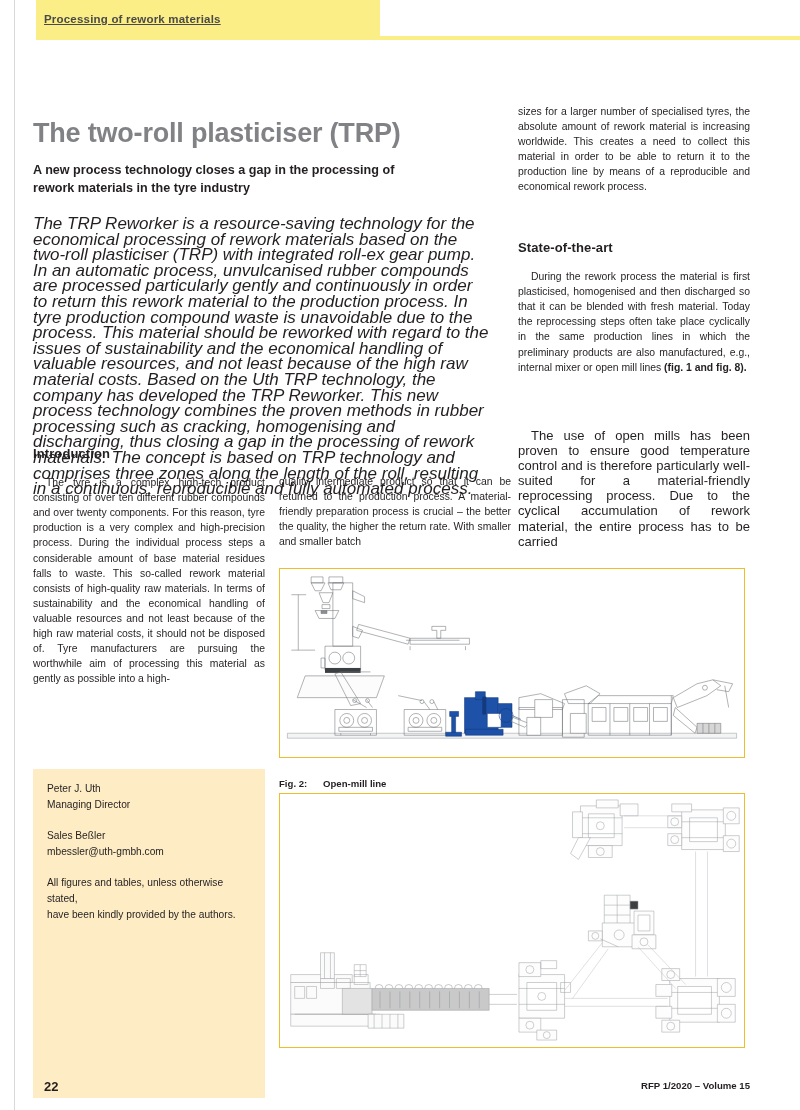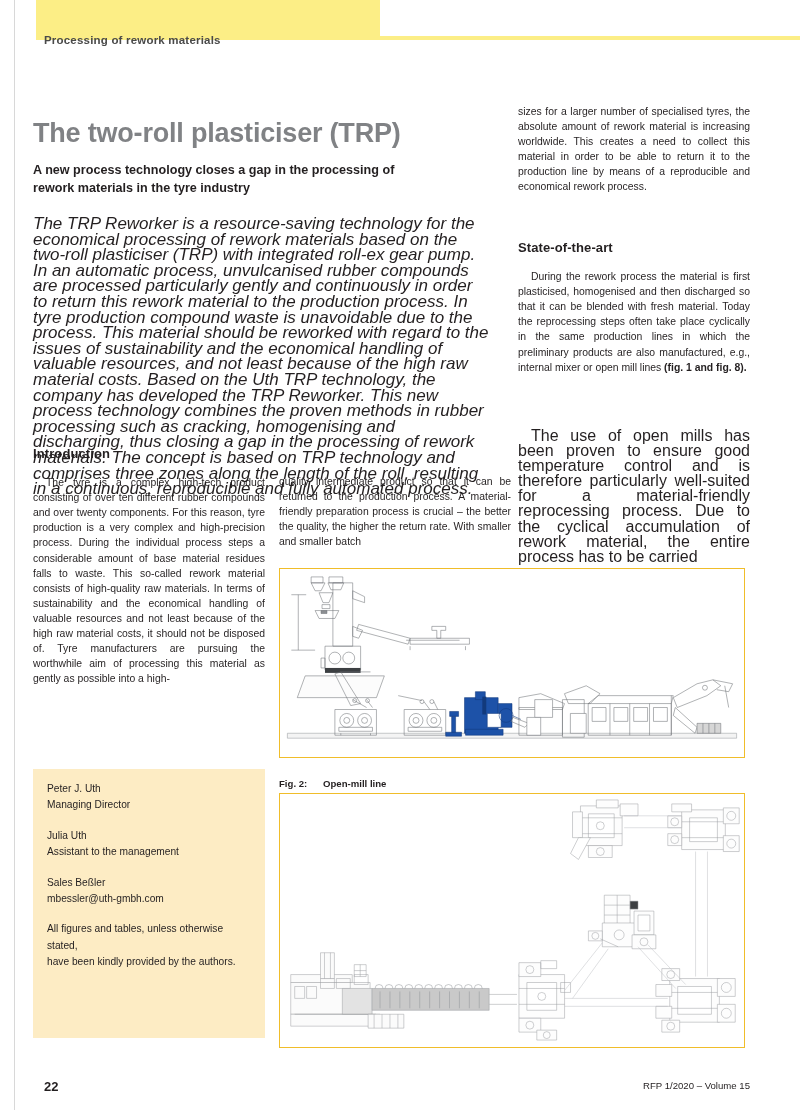--- a/index.html
+++ b/index.html
@@ -37,25 +37,26 @@
     position: absolute;
     left: 36px;
     top: 36px;
     width: 764px;
     height: 4px;
     background: #fcee86;
   }
   #running-head-text {
     position: absolute;
     left: 44px;
-    top: 34px;
+    top: 13px;
     font-size: 11.5px;
     font-weight: bold;
     letter-spacing: 0.2px;
     color: #4a4a4a;
+    text-decoration: underline;
   }
 
   
   .col {
     position: absolute;
     font-size: 10.4px;
     line-height: 15.1px;
     text-align: justify;
     color: #231f20;
   }
@@ -115,32 +116,32 @@
     width: 232px;
     font-size: 10.4px;
     line-height: 15.1px;
     text-align: justify;
   }
   #col-right-openmills {
     position: absolute;
     left: 518px;
     top: 428px;
     width: 232px;
-    font-size: 16px;
+    font-size: 13px;
     line-height: 15.1px;
     text-align: justify;
   }
 
   
   #author-box {
     position: absolute;
     left: 33px;
     top: 769px;
     width: 232px;
-    height: 269px;
+    height: 329px;
     background: #fdecc4;
     box-sizing: border-box;
     padding: 12px 14px;
     font-size: 10.2px;
     line-height: 16.4px;
     color: #231f20;
   }
   #author-box .grp { margin-bottom: 14px; }
   #author-box .grp:last-child { margin-bottom: 0; }
   #author-box .line { display: block; }
@@ -177,21 +178,21 @@
     top: 1079px;
     font-size: 13px;
     font-weight: bold;
     color: #231f20;
   }
   #footer-issue {
     position: absolute;
     right: 50px;
     top: 1080px;
     font-size: 9.6px;
-    font-weight: normal;
+    font-weight: bold;
     color: #231f20;
   }
 </style>
 </head>
 <body>
 
 <div id="page-edge-rule"></div>
 
 <div id="running-head-bar"></div>
 <div id="running-head-rule"></div>
@@ -220,24 +221,20 @@
 </div>
 
 <div id="col-right-openmills">
   <p class="para indent">The use of open mills has been proven to ensure good temperature control and is therefore particularly well-suited for a material-friendly reprocessing process. Due to the cyclical accumulation of rework material, the entire process has to be carried</p>
 </div>
 
 <div id="author-box">
   <div class="grp">
     <span class="line">Peter J. Uth</span>
     <span class="line">Managing Director</span>
-  </div>
-  <div class="grp">
-    <span class="line">Julia Uth</span>
-    <span class="line">Assistant to the management</span>
   </div>
   <div class="grp">
     <span class="line">Sales Beßler</span>
     <span class="line">mbessler@uth-gmbh.com</span>
   </div>
   <div class="grp">
     <span class="line">All figures and tables, unless otherwise stated,</span>
     <span class="line">have been kindly provided by the authors.</span>
   </div>
 </div>

